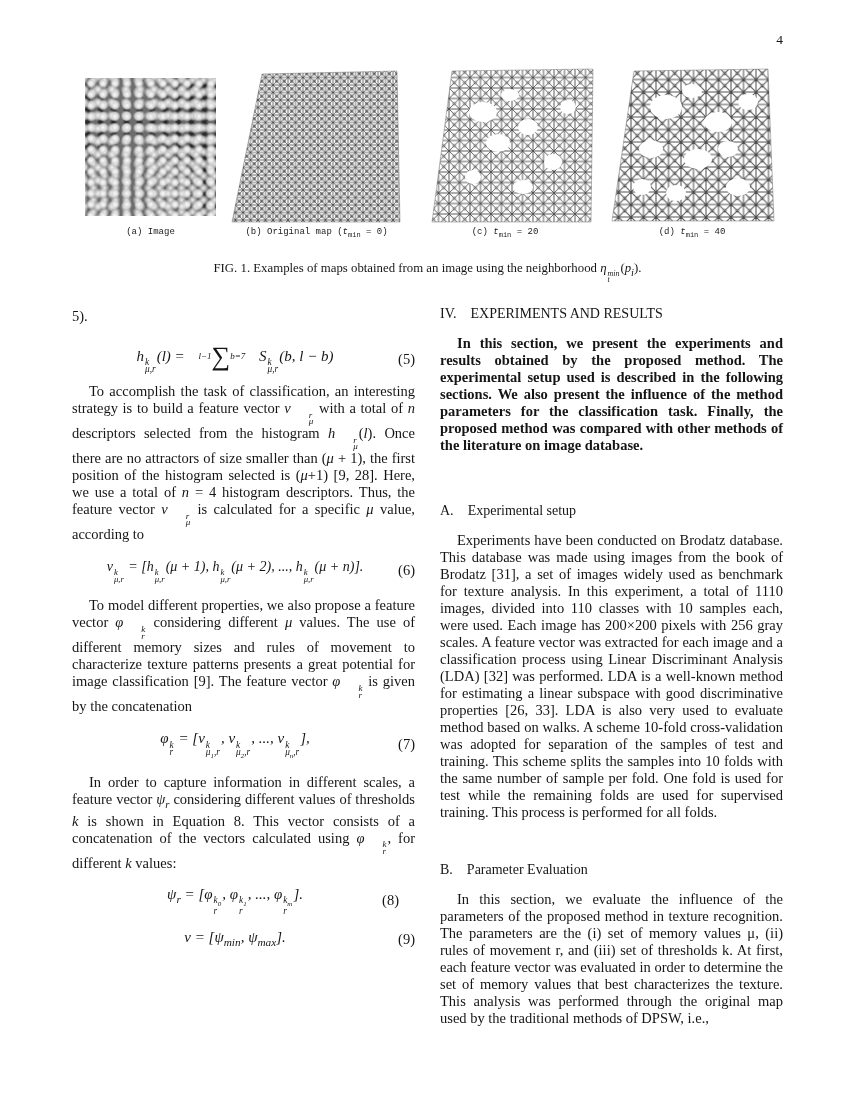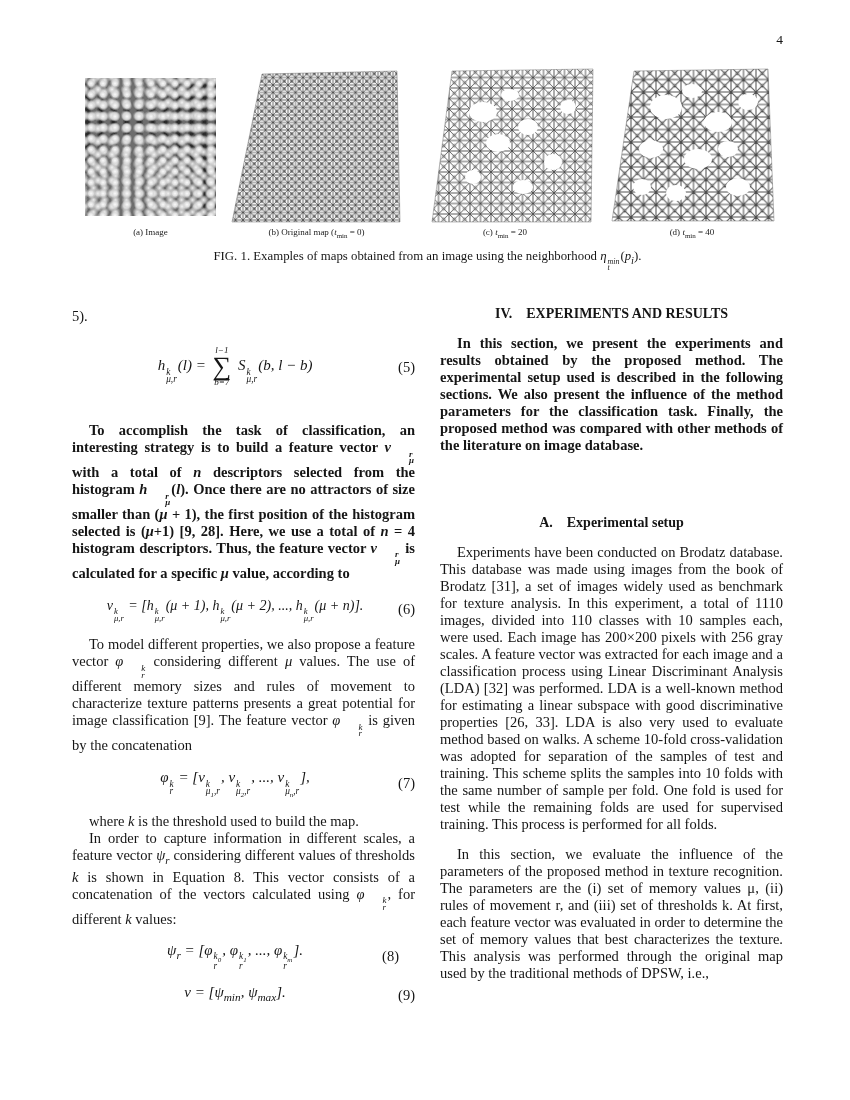--- a/index.html
+++ b/index.html
@@ -17,47 +17,47 @@
       radial-gradient(circle, #f4f4f4 0px, #d9d9d9 2.5px, rgba(120,120,120,0) 5.2px),
       radial-gradient(circle, #ededed 0px, #c9c9c9 2.4px, rgba(110,110,110,0) 5.6px),
       radial-gradient(circle, #e6e6e6 0px, #bdbdbd 2px, rgba(95,95,95,0) 5px),
       radial-gradient(circle, #2e2e2e 1.1px, rgba(60,60,60,0) 4.2px);
     background-size:12px 11px,14px 13px,11px 12px,13px 12px;
     background-position:0 0,6px 5px,3px 8px,9px 2px;
     filter:blur(0.45px) contrast(1.05);
   }
   .fig-svg{position:absolute;}
   .subcap{
-    position:absolute;top:227px;font-family:Liberation Serif, serif;
+    position:absolute;top:227px;font-family:Liberation Mono, monospace;
     font-size:9px;color:#222;text-align:center;
   }
   .subcap i{font-style:italic;}
   .subcap sub{font-size:7px;}
   .figcaption{
-    position:absolute;top:249px;left:72px;width:711px;text-align:center;font-size:12.8px;color:#161616;
+    position:absolute;top:261px;left:72px;width:711px;text-align:center;font-size:12.8px;color:#161616;
   }
   
   .col{position:absolute;width:343px;font-size:14.5px;line-height:17px;text-align:justify;}
   .col-left{left:72px;top:308px;}
   .col-right{left:440px;top:305px;}
   .para{margin:0;text-indent:17px;}
   .noindent{text-indent:0;}
-  .sec-head{font-weight:bold;text-align:center;font-size:14px;margin:0;text-indent:0;}
+  .sec-head{font-weight:normal;font-size:14px;margin:0;text-indent:0;}
   .sec-head .lbl{margin-right:14px;}
   
   .eq{display:flex;align-items:center;text-indent:0;}
   .eq-body{flex:1;text-align:center;font-style:italic;font-size:15px;}
   .eq-tag{font-style:normal;font-size:14.5px;}
   .ss{display:inline-flex;flex-direction:column;text-align:left;vertical-align:-0.5em;
       line-height:0.75;font-size:0.62em;margin-left:1px;margin-right:1px;font-style:italic;}
   .ss .up{display:block;}
   .ss .dn{display:block;}
   .ss sub, .eq-body sub, .para sub{font-size:0.75em;}
-  .sum{display:inline-flex;flex-direction:column;align-items:center;vertical-align:middle;
-       line-height:0.9;font-style:normal;margin:0 3px;}
+  .sum{display:inline-flex;flex-direction:row;align-items:center;vertical-align:middle;
+       line-height:0.9;font-style:normal;margin:0 10px;}
   .sum .sig{font-size:1.75em;line-height:0.85;}
   .sum .slim{font-size:0.6em;font-style:italic;line-height:1.1;}
   i{font-style:italic;}
 </style>
 </head>
 <body>
 
 <div class="pagenum">4</div>
 
 <div>
@@ -140,21 +140,21 @@
           <span class="slim">l−1</span>
           <span class="sig">∑</span>
           <span class="slim">b=7</span>
         </span> <i>S</i><span class="ss">
           <span class="up">k</span>
           <span class="dn">μ,r</span>
         </span>(<i>b</i>, <i>l</i> − <i>b</i>)</span>
     <span class="eq-tag">(5)</span>
   </div>
 
-  <p class="para" style="margin-top:34px;font-weight:bold;">To accomplish the task of classification, an interesting strategy is to build a feature vector <i>ν</i><span class="ss">
+  <p class="para" style="margin-top:10px;">To accomplish the task of classification, an interesting strategy is to build a feature vector <i>ν</i><span class="ss">
         <span class="up">r</span>
         <span class="dn">μ</span>
       </span> with a total of <i>n</i> descriptors selected from the histogram <i>h</i><span class="ss">
         <span class="up">r</span>
         <span class="dn">μ</span>
       </span>(<i>l</i>). Once there are no attractors of size smaller than (<i>μ</i> + 1), the first position of the histogram selected is (<i>μ</i>+1) [9, 28]. Here, we use a total of <i>n</i> = 4 histogram descriptors. Thus, the feature vector <i>ν</i><span class="ss">
         <span class="up">r</span>
         <span class="dn">μ</span>
       </span> is calculated for a specific <i>μ</i> value, according to</p>
 
@@ -193,21 +193,20 @@
         </span>, <i>ν</i><span class="ss">
           <span class="up">k</span>
           <span class="dn">μ<sub>2</sub>,r</span>
         </span>, ..., <i>ν</i><span class="ss">
           <span class="up">k</span>
           <span class="dn">μ<sub>n</sub>,r</span>
         </span>],</span>
     <span class="eq-tag">(7)</span>
   </div>
 
-  <p class="para">where <i>k</i> is the threshold used to build the map.</p>
   <p class="para">In order to capture information in different scales, a feature vector <i>ψ<sub>r</sub></i> considering different values of thresholds <i>k</i> is shown in Equation 8. This vector consists of a concatenation of the vectors calculated using <i>φ</i><span class="ss">
         <span class="up">k</span>
         <span class="dn">r</span>
       </span>, for different <i>k</i> values:</p>
 
   <div class="eq" style="margin:14px 16px;">
     <span class="eq-body"><i>ψ<sub>r</sub></i> = [<i>φ</i><span class="ss">
           <span class="up">k<sub>0</sub></span>
           <span class="dn">r</span>
         </span>, <i>φ</i><span class="ss">
@@ -226,19 +225,22 @@
     <span class="eq-tag">(9)</span>
   </div>
 </div>
 
 <div class="col col-right">
   <p class="sec-head">
     <span class="lbl">IV.</span><span>EXPERIMENTS AND RESULTS</span>
   </p>
   <p class="para" style="margin-top:13px;font-weight:bold;">In this section, we present the experiments and results obtained by the proposed method. The experimental setup used is described in the following sections. We also present the influence of the method parameters for the classification task. Finally, the proposed method was compared with other methods of the literature on image database.</p>
 
-  <p class="sec-head" style="margin-top:60px;">
+  <p class="sec-head" style="margin-top:48px;">
     <span class="lbl">A.</span><span>Experimental setup</span>
   </p>
   <p class="para" style="margin-top:13px;">Experiments have been conducted on Brodatz database. This database was made using images from the book of Brodatz [31], a set of images widely used as benchmark for texture analysis. In this experiment, a total of 1110 images, divided into 110 classes with 10 samples each, were used. Each image has 200×200 pixels with 256 gray scales. A feature vector was extracted for each image and a classification process using Linear Discriminant Analysis (LDA) [32] was performed. LDA is a well-known method for estimating a linear subspace with good discriminative properties [26, 33]. LDA is also very used to evaluate method based on walks. A scheme 10-fold cross-validation was adopted for separation of the samples of test and training. This scheme splits the samples into 10 folds with the same number of sample per fold. One fold is used for test while the remaining folds are used for supervised training. This process is performed for all folds.</p>
 
+  <p class="sec-head" style="margin-top:40px;">
+    <span class="lbl">B.</span><span>Parameter Evaluation</span>
+  </p>
   <p class="para" style="margin-top:13px;">In this section, we evaluate the influence of the parameters of the proposed method in texture recognition. The parameters are the (i) set of memory values μ, (ii) rules of movement r, and (iii) set of thresholds k. At first, each feature vector was evaluated in order to determine the set of memory values that best characterizes the texture. This analysis was performed through the original map used by the traditional methods of DPSW, i.e.,</p>
 </div>
 
 </body></html>

